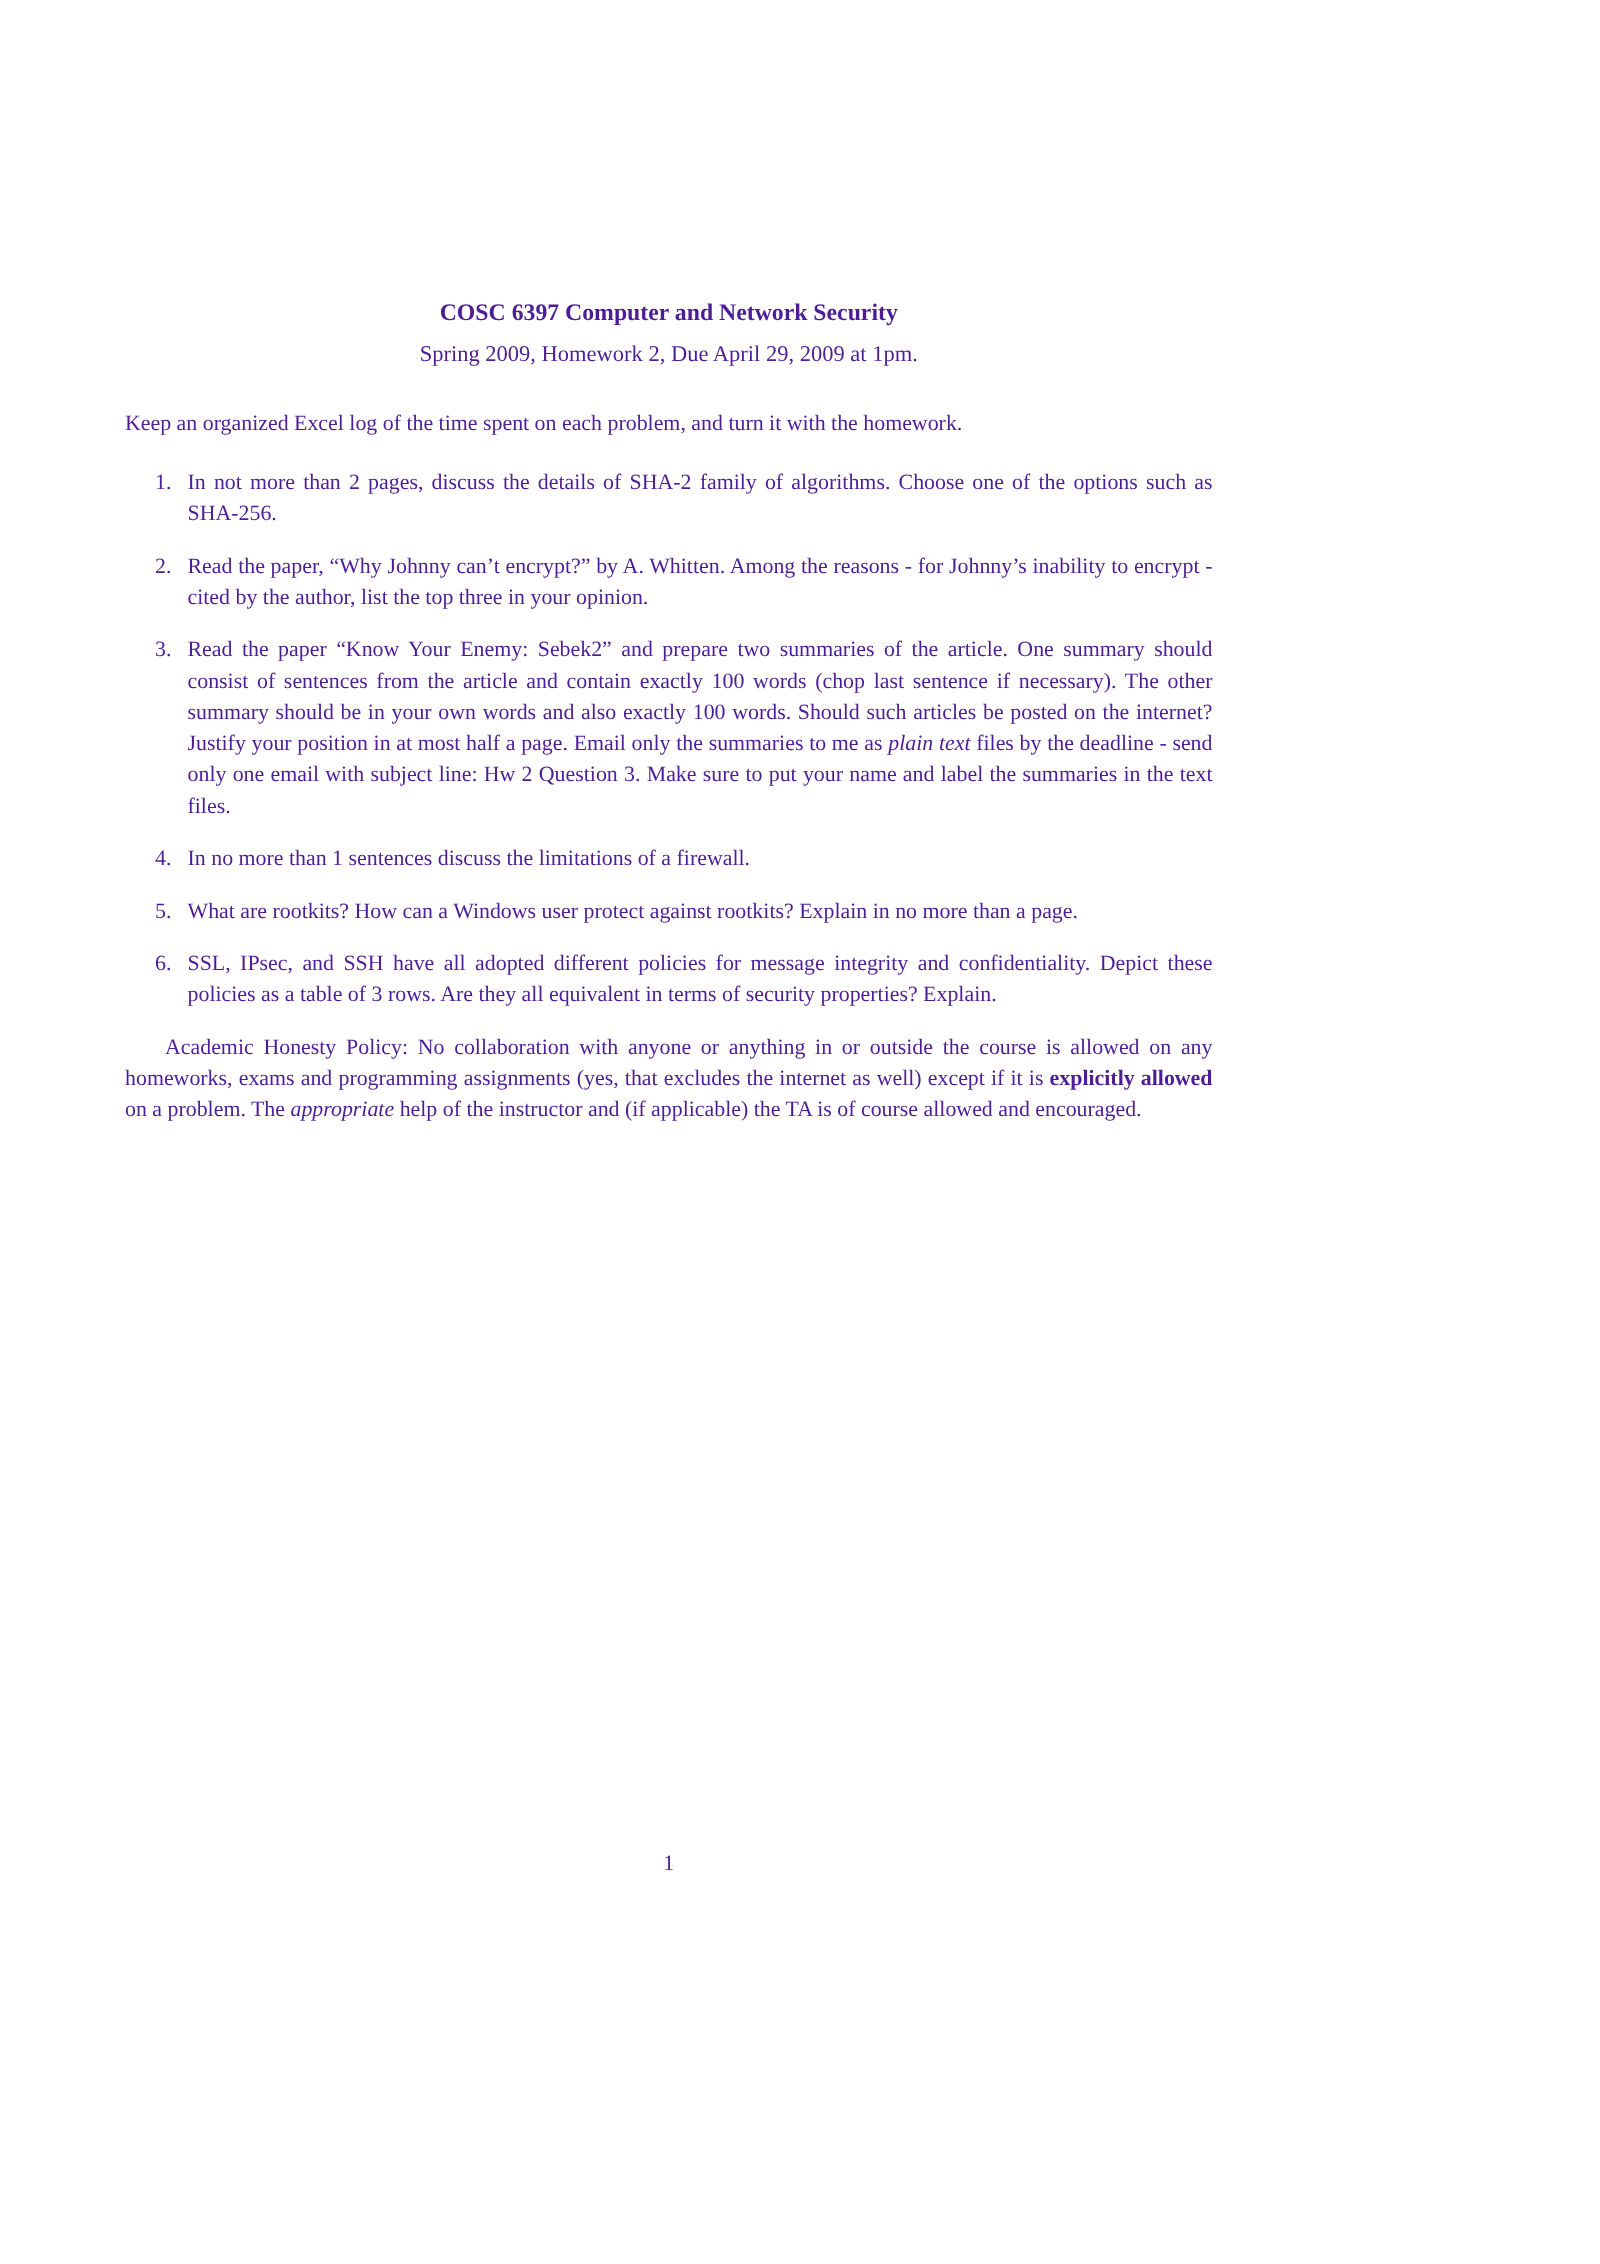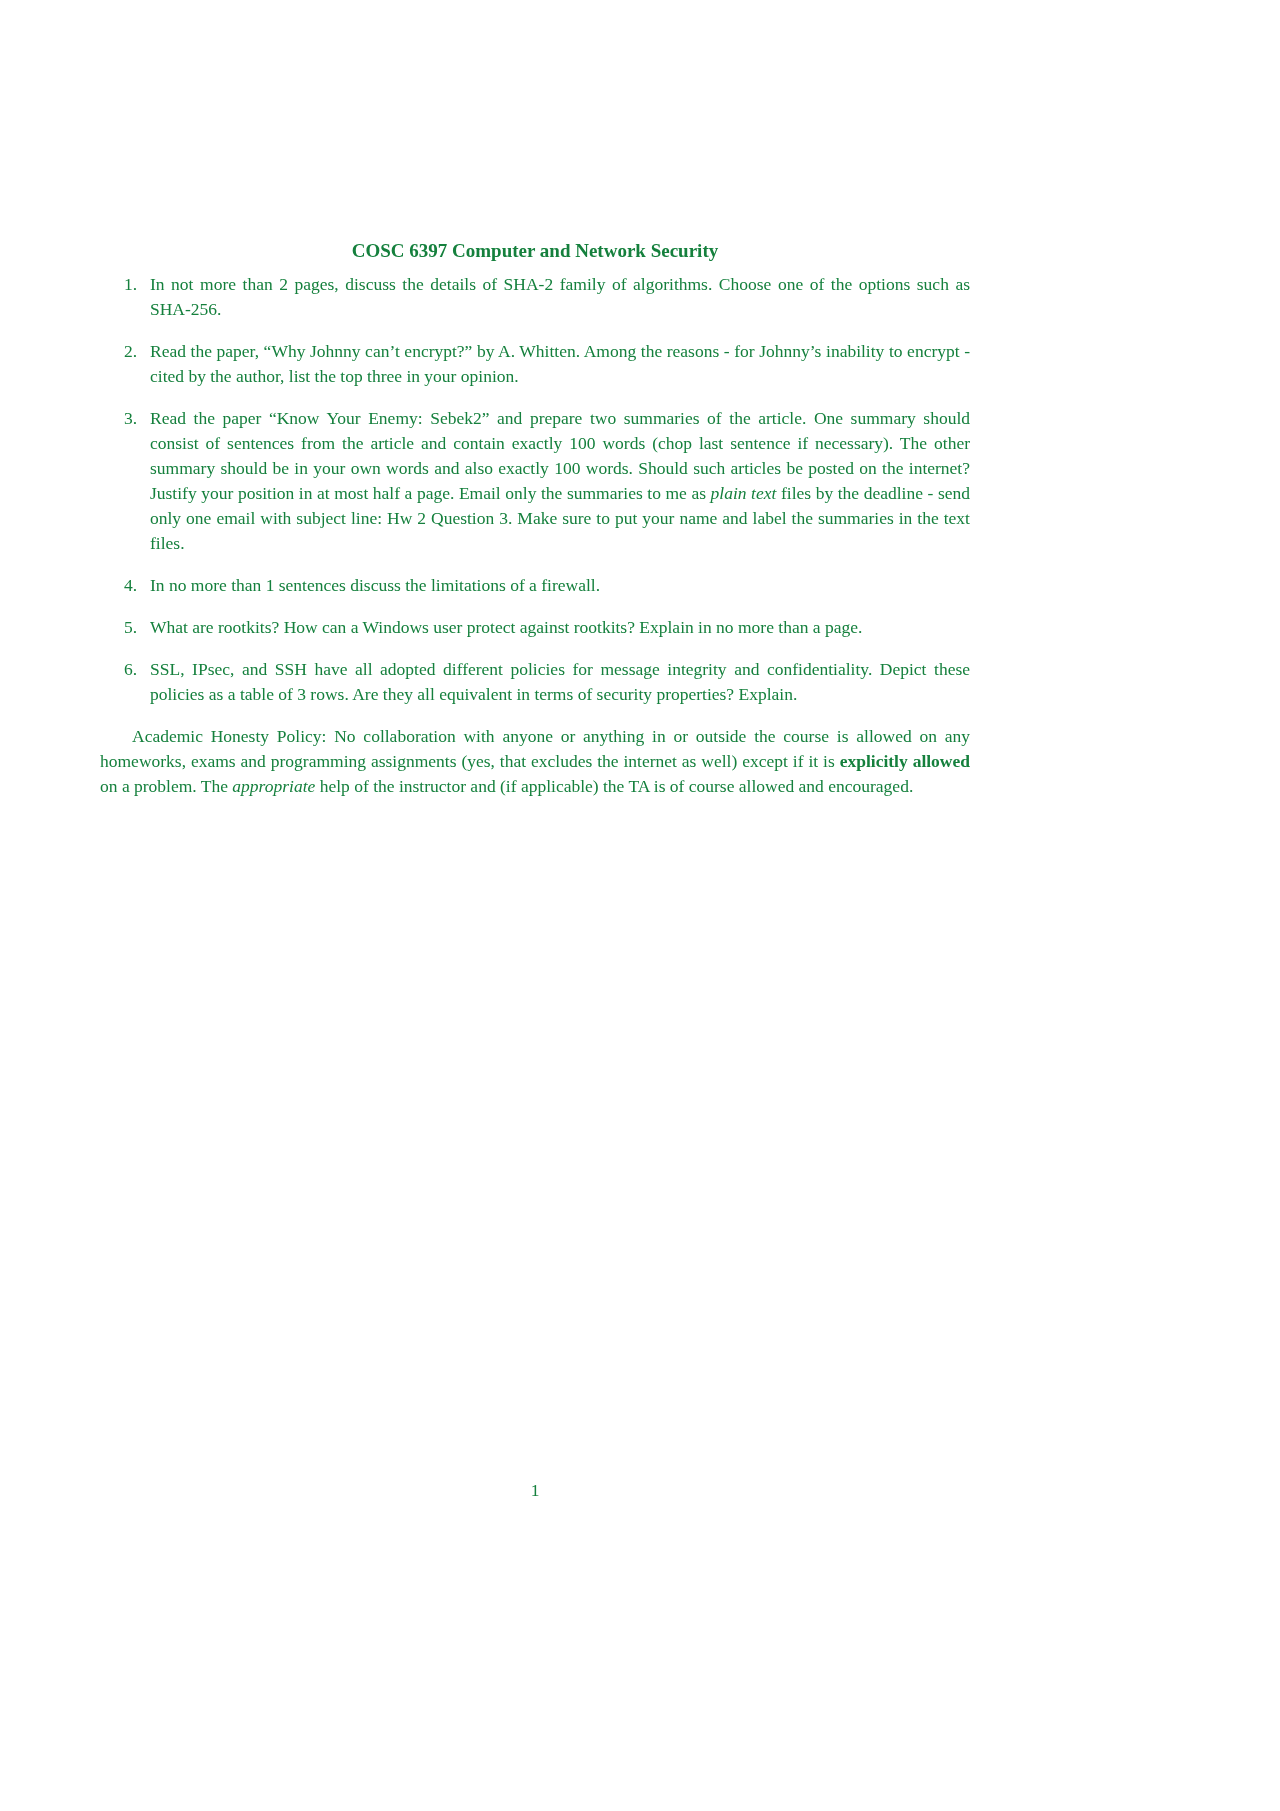--- a/index.html
+++ b/index.html
@@ -2,21 +2,21 @@
 <html><head>
 <meta charset="utf-8">
 <style>
   * { margin: 0; padding: 0; box-sizing: border-box; }
   html, body { background: #ffffff; }
   .page {
     position: relative;
     width: 1280px;
     height: 1811px;
     background: #ffffff;
-    color: #15803d;
+    color: #4c1d95;
     font-family: "Liberation Serif", serif;
     overflow: hidden;
   }
   .content {
     position: absolute;
     left: 100px;
     top: 240px;
     width: 870px;
     font-size: 17.5px;
     line-height: 25px;
@@ -68,21 +68,23 @@
     font-size: 17.5px;
   }
 </style>
 </head>
 <body>
 
 <div class="page">
   <div class="content">
 
     <div class="title-line">COSC 6397 Computer and Network Security</div>
+    <div class="meta-line">Spring 2009, Homework 2, Due April 29, 2009 at 1pm.</div>
 
+    <p class="intro">Keep an organized Excel log of the time spent on each problem, and turn it with the homework.</p>
 
     <ol class="problems">
       <li class="problem">
         <span class="num">1.</span>
         <div class="body">In not more than 2 pages, discuss the details of SHA-2 family of algorithms. Choose one of the options such as SHA-256.</div>
       </li>
       <li class="problem">
         <span class="num">2.</span>
         <div class="body">Read the paper, “Why Johnny can’t encrypt?” by A. Whitten. Among the reasons - for Johnny’s inability to encrypt - cited by the author, list the top three in your opinion.</div>
       </li>

